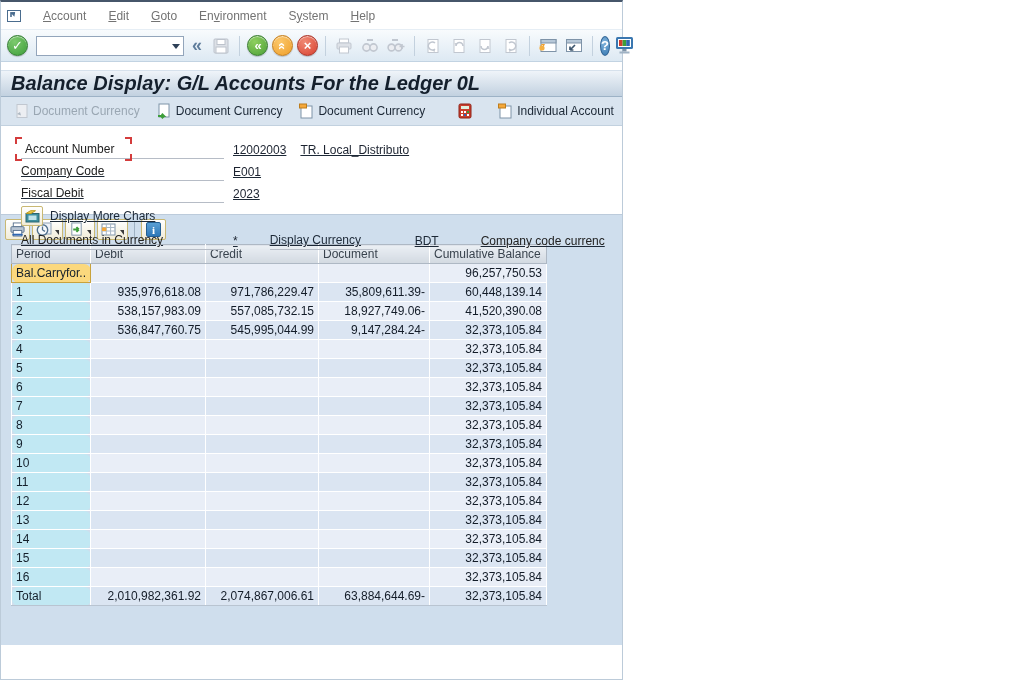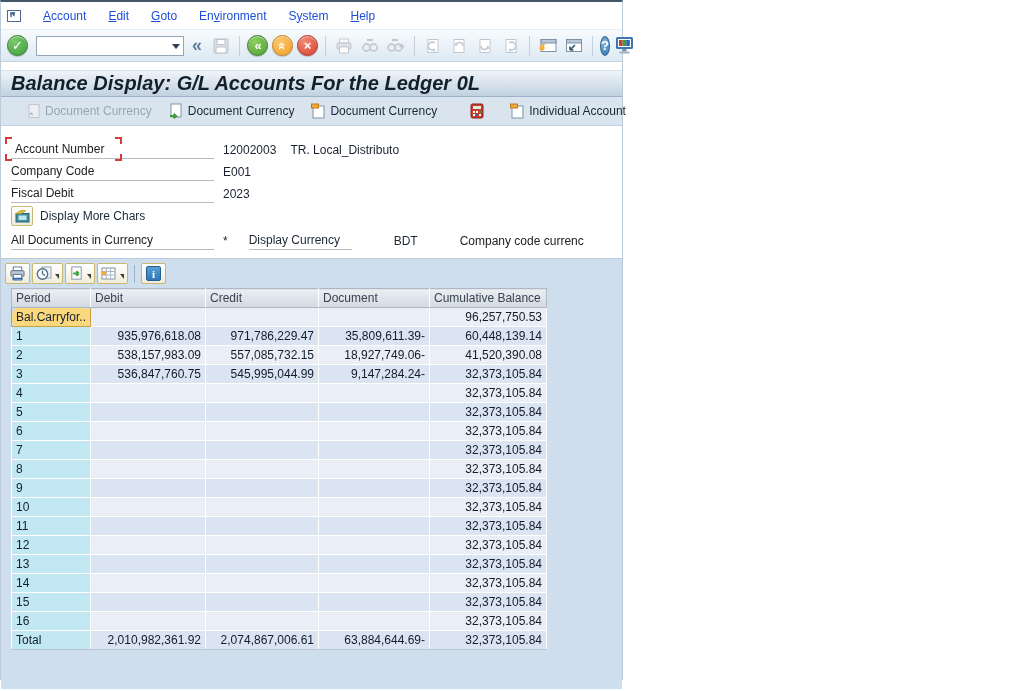--- a/index.html
+++ b/index.html
@@ -11,21 +11,21 @@
   }
   .window{
     position:relative; width:623px; height:680px; background:#fff;
     border-top:2px solid #46566a;
     border-left:1px solid #bccbd9; border-right:1px solid #bccbd9;
     border-bottom:1px solid #bccbd9;
   }
   
   .menubar{ height:27px; display:flex; align-items:center; background:#fff; padding-left:5px; }
   .sysicon{ width:18px; height:16px; margin-right:8px; display:inline-flex; }
-  .menu-item{ padding:2px 11px; color:#1d4ed8; cursor:default; white-space:nowrap; }
+  .menu-item{ padding:2px 11px; color:#737373; cursor:default; white-space:nowrap; }
   .menu-item .mn{ text-decoration:underline; }
   
   .toolbar{
     height:33px; display:flex; align-items:center; gap:4px; padding:0 6px;
     background:linear-gradient(#f8fbfd,#dde9f3);
     border-top:1px solid #e6eef5; border-bottom:1px solid #c2d3e2;
   }
   .circle-btn{
     width:21px; height:21px; border-radius:50%; color:#fff; font-weight:bold;
     display:flex; align-items:center; justify-content:center; flex:0 0 auto;
@@ -50,47 +50,47 @@
     border:1px solid #2f6394; color:#fff; font-weight:bold; font-size:13px;
     display:flex; align-items:center; justify-content:center; }
   
   .titlebar{
     height:27px; margin-top:8px; display:flex; align-items:center; padding-left:10px;
     background:linear-gradient(#eff4f9,#c2d1e0); border-bottom:1px solid #9db2c6; border-top:1px solid #d6e1ec;
   }
   .titlebar .title{ font-size:20px; font-weight:bold; font-style:italic; color:#141f2c; }
   
   .apptoolbar{
-    height:29px; display:flex; align-items:center; gap:0; padding:0 16px;
+    height:29px; display:flex; align-items:center; gap:0; padding:0 4px;
     background:#d9e4ef; border-bottom:1px solid #c2d1df;
   }
   .app-btn{ display:flex; align-items:center; gap:4px; padding:2px 8px; white-space:nowrap; cursor:default; }
   .app-btn.disabled{ color:#9aa7b3; }
   .app-sep{ width:1px; height:18px; background:#b9c8d6; margin:0 4px; }
   
-  .form{ background:#fff; padding:13px 0 0 10px; height:132px; position:relative; }
+  .form{ background:#fff; padding:13px 0 0 20px; height:88px; position:relative;text-decoration:underline; }
   .frow{ height:22px; display:flex; align-items:center; }
   .flabel{
     width:203px; height:18px; line-height:17px; border-bottom:1px solid #b6bcc6; color:#222;
     flex:0 0 auto;
   }
   .fvalue{ margin-left:9px; color:#1c2330; white-space:pre; }
   .fextra{ margin-left:14px; color:#1c2330; }
   .sel{ position:relative; display:inline-block; padding:0 4px; }
   .sel i, .sel b{ position:absolute; width:7px; height:7px; border:0 solid #d43c3c; }
   .sel .c-tl{ left:-6px; top:-4px; border-top-width:2px; border-left-width:2px; }
   .sel .c-tr{ right:-14px; top:-4px; border-top-width:2px; border-right-width:2px; }
   .sel .c-bl{ left:-6px; bottom:-3px; border-bottom-width:2px; border-left-width:2px; }
   .sel .c-br{ right:-14px; bottom:-3px; border-bottom-width:2px; border-right-width:2px; }
   .iconbox{
     width:22px; height:20px; border:1px solid #c9b873; border-radius:2px;
     background:linear-gradient(#fff,#f1ecd8); display:inline-flex; align-items:center; justify-content:center;
     margin-right:7px; flex:0 0 auto;
   }
-  .dcur-label{ width:103px; height:18px; line-height:17px; border-bottom:1px solid #b6bcc6; margin-left:21px; flex:0 0 auto;}
+  .dcur-label{ width:103px; height:18px; line-height:17px; border-bottom:1px solid #b6bcc6; margin-left:32px; flex:0 0 auto;}
   .dcur-val{ margin-left:42px; }
   .dcur-note{ margin-left:42px; color:#222; }
   
   .alv{ background:#cfdeed; height:431px; border-top:1px solid #bccbdb; padding:4px 0 0 3px; }
   .gridtoolbar{ display:flex; align-items:center; gap:2px; padding:0 0 4px 1px; }
   .gbtn{
     height:21px; min-width:25px; padding:0 3px; border:1px solid #c9b873; border-radius:2px;
     background:linear-gradient(#ffffff,#f1ecd8);
     display:inline-flex; align-items:center; justify-content:center; gap:3px;
   }

